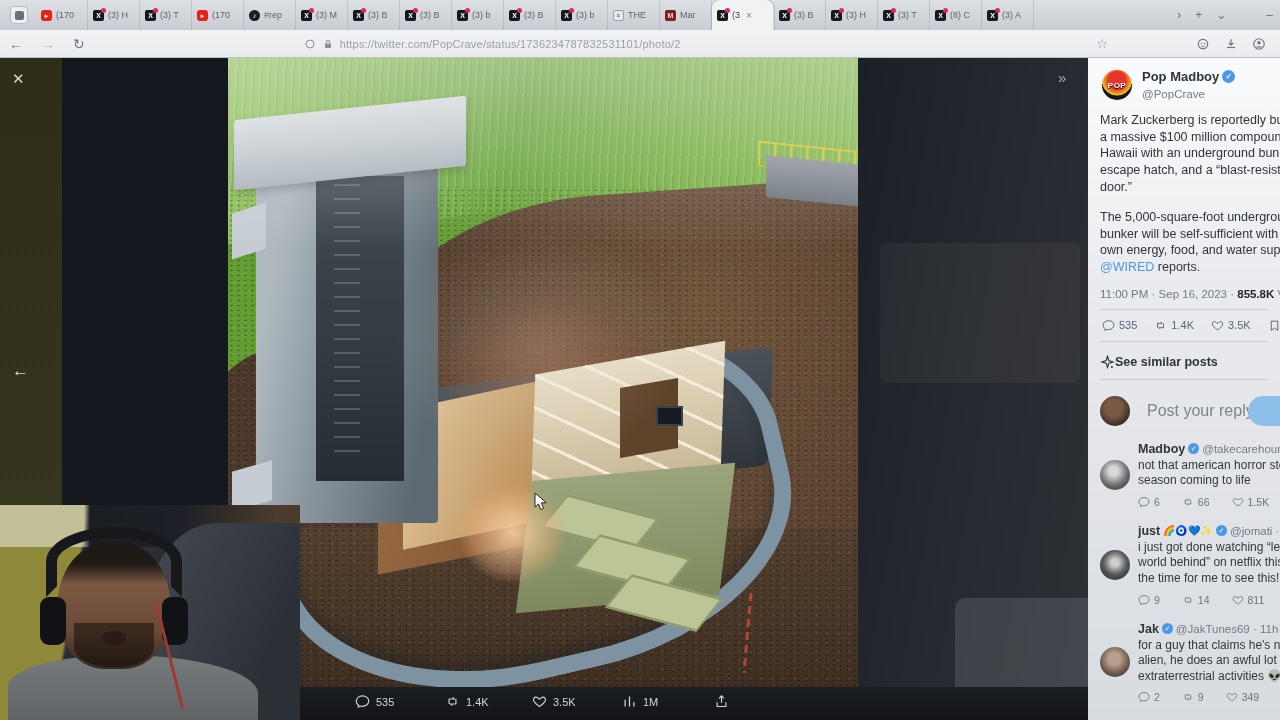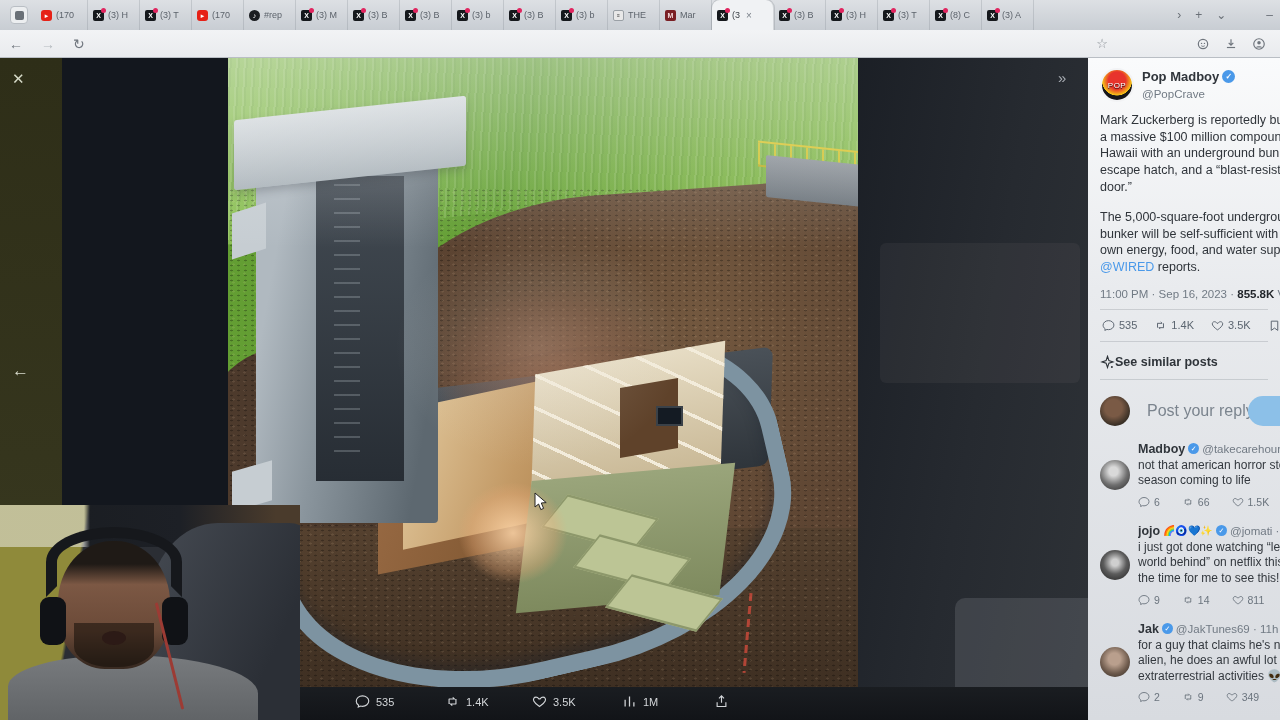--- a/index.html
+++ b/index.html
@@ -140,21 +140,21 @@
   #cursor { position:absolute; left:534px; top:492px; z-index:90; }
 
   
   #sidebar { position:absolute; left:1088px; top:58px; width:192px; height:662px; z-index:10;
     background:linear-gradient(#fafbfc, #e9ebee 35%, #d8dbe0); padding:10px 0 0 12px; overflow:hidden;
     color:#30353b; }
   .authrow { display:flex; gap:8px; align-items:center; }
   .pc-avatar { width:34px; height:34px; border-radius:50%; flex:0 0 34px;
     background:radial-gradient(circle at 50% 35%, #e8332c 35%, #f5c518 60%, #16161a 62%);
     border:2px solid #f2f3f5; display:flex; align-items:center; justify-content:center;
-    color:#fff; font-weight:normal; font-size:8px; letter-spacing:.5px; text-shadow:0 1px 1px #000; }
+    color:#fff; font-weight:bold; font-size:8px; letter-spacing:.5px; text-shadow:0 1px 1px #000; }
   .authname { font-size:13px; font-weight:bold; display:flex; align-items:center; gap:3px; white-space:nowrap; }
   .handle { font-size:11.5px; color:#717a84; }
   .badge { display:inline-flex; width:13px; height:13px; border-radius:50%; background:#4a99e9;
     color:#fff; font-size:8px; align-items:center; justify-content:center; flex:0 0 13px; }
   .badge.sm { width:11px; height:11px; font-size:7px; flex-basis:11px; }
   .tweetbody { width:214px; font-size:12.5px; line-height:1.33; margin-top:10px; color:#2f343a; }
   .tweetbody + .tweetbody { margin-top:14px; }
   .link { color:#4a99e9; }
   .meta { width:214px; margin-top:12px; font-size:11.5px; color:#717a84; white-space:nowrap; overflow:hidden; }
   .meta b { color:#23272c; }
@@ -301,20 +301,30 @@
     <span class="tabctl">›</span>
     <span class="tabctl">+</span>
     <span class="tabctl">⌄</span>
     <span class="tabctl" style="margin-left:26px">–</span>
   </div>
 
   <div id="urlbar">
     <span class="navbtn">←</span>
     <span class="navbtn dim">→</span>
     <span class="navbtn">↻</span>
+    <div id="urlfield">
+      <svg class="urlicon" viewBox="0 0 24 24">
+          <circle cx="12" cy="12" r="8" fill="none" stroke="#8a9097" stroke-width="2"></circle>
+        </svg>
+      <svg class="urlicon" viewBox="0 0 24 24">
+          <rect x="6" y="11" width="12" height="9" rx="1.5" fill="#8a9097"></rect>
+          <path d="M8.5 11V8a3.5 3.5 0 0 1 7 0v3" fill="none" stroke="#8a9097" stroke-width="2"></path>
+        </svg>
+      <span id="urltext">https://twitter.com/PopCrave/status/1736234787832531101/photo/2</span>
+    </div>
     <span id="bookmark-star">☆</span>
     <svg class="rightico" viewBox="0 0 24 24">
         <circle cx="12" cy="12" r="8" fill="none" stroke="currentColor" stroke-width="2"></circle>
         <circle cx="9.5" cy="11" r="1.2" fill="currentColor"></circle>
         <circle cx="14.5" cy="11" r="1.2" fill="currentColor"></circle>
         <path d="M9 15c2 1.4 4 1.4 6 0" fill="none" stroke="currentColor" stroke-width="1.6"></path>
       </svg>
     <svg class="rightico" viewBox="0 0 24 24">
         <path d="M12 4v10M8 10l4 4 4-4" fill="none" stroke="currentColor" stroke-width="2"></path>
         <path d="M5 18h14" stroke="currentColor" stroke-width="2"></path>
@@ -486,21 +496,21 @@
             </span>
 
         </div>
       </div>
     </div>
 
     <div class="reply">
       <span class="r-avatar a2"></span>
       <div class="r-main">
         <div class="r-head">
-            <span class="r-name">jojo</span>
+            <span class="r-name">just</span>
             <span style="font-size:10px">🌈🧿💙✨</span>
             <span class="badge sm">✓</span>
             <span class="r-meta">@jomati · 1</span>
           </div>
         <div class="r-text">i just got done watching “leave world behind” on netflix this is the time for me to see this!</div>
         <div class="r-stats">
           <span class="stat">
               <svg viewBox="0 0 24 24">
                 <path d="M12 3C6.5 3 2 6.8 2 11.5c0 2.7 1.5 5 3.8 6.6L5.2 21l3.9-1.7c.9.2 1.9.4 2.9.4 5.5 0 10-3.8 10-8.5S17.5 3 12 3z" fill="none" stroke="#6b747e" stroke-width="1.8"></path>
               </svg>

